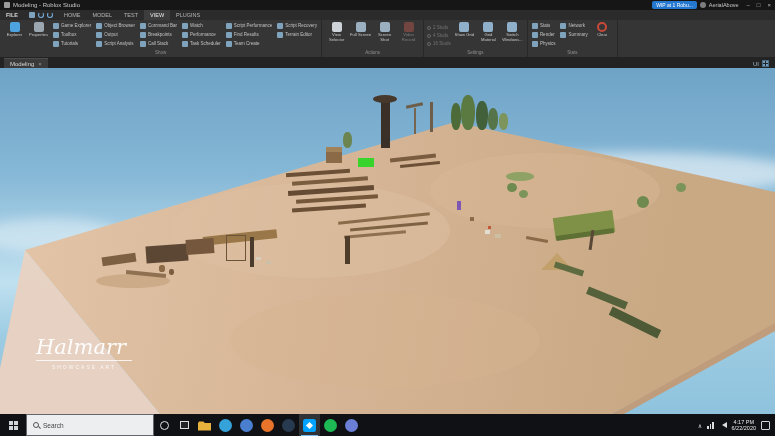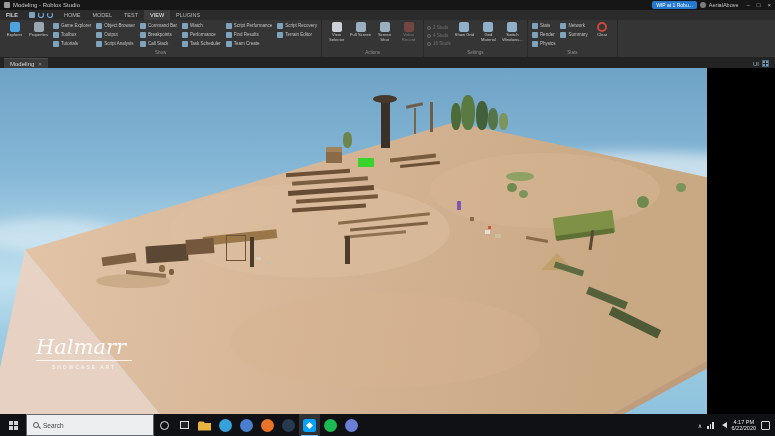--- a/index.html
+++ b/index.html
@@ -54,21 +54,21 @@
 .dtab{height:10px;background:#3a3a3a;color:#d6d6d6;font-size:6px;display:flex;align-items:center;gap:4px;padding:0 6px;margin-left:4px;border-top:1px solid #4c4c4c;white-space:nowrap;}
 .dtab .x{color:#999;}
 .dt-spacer{flex:1;}
 .ui-toggle{display:flex;align-items:center;gap:3px;padding:0 6px 1px 0;color:#9fb6c6;font-size:6px;}
 .grid-ico{width:7px;height:7px;background:
  linear-gradient(#232323,#232323) 50% 0/1px 100% no-repeat,
  linear-gradient(#232323,#232323) 0 50%/100% 1px no-repeat,
  #6f9cc0;border:1px solid #4a6b84;}
 
 
-.viewport{position:relative;height:346px;width:707px;overflow:hidden;
+.viewport{position:relative;height:346px;width:775px;overflow:hidden;
  background:linear-gradient(180deg,#6fa3c6 0%,#85b7d6 30%,#aed4e8 52%,#bfe0ef 62%,#9ccbe2 78%,#8fc3dd 100%);}
 .haze{position:absolute;background:rgba(255,255,255,.55);filter:blur(6px);border-radius:50%;}
 .h1{left:470px;top:84px;width:330px;height:42px;}
 .h2{left:-20px;top:150px;width:140px;height:34px;opacity:.7;}
 .island{position:absolute;inset:0;
  clip-path:polygon(25px 182px,455px 54px,775px 124px,775px 257px,612px 346px,160px 346px);
  background:linear-gradient(100deg,#e2c3a6 8%,#d4b494 48%,#c9a884 85%);}
 .edge-strip{position:absolute;inset:0;
  clip-path:polygon(612px 346px,775px 255px,775px 263px,624px 346px);
  background:#bf9d7c;}

